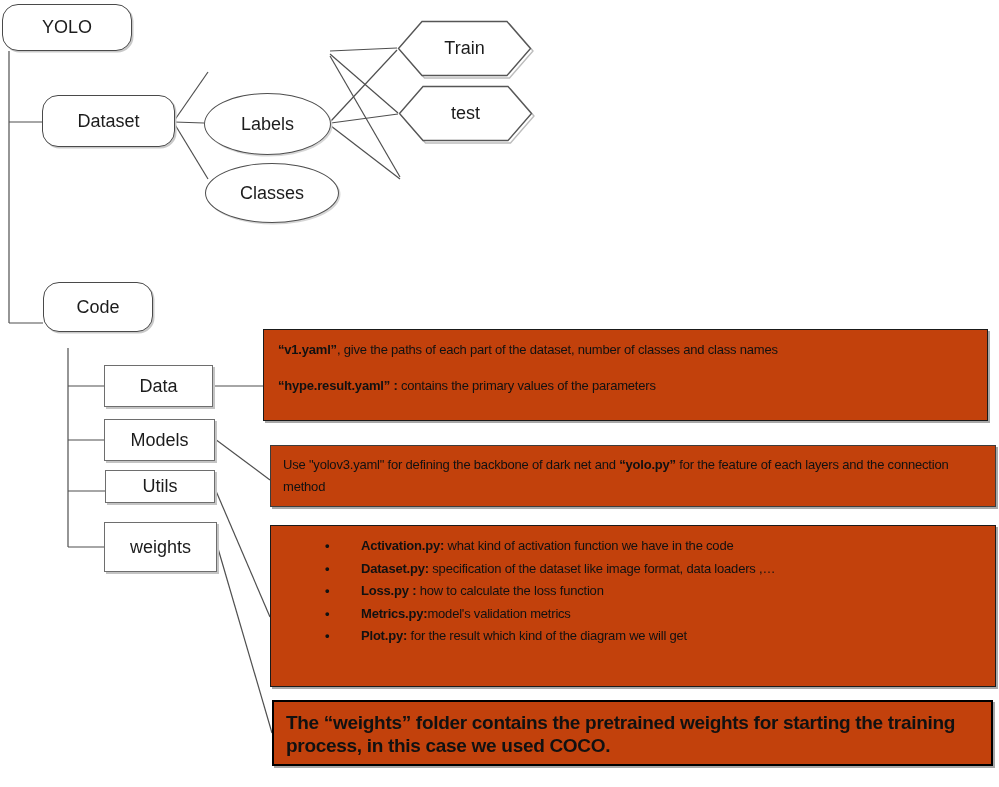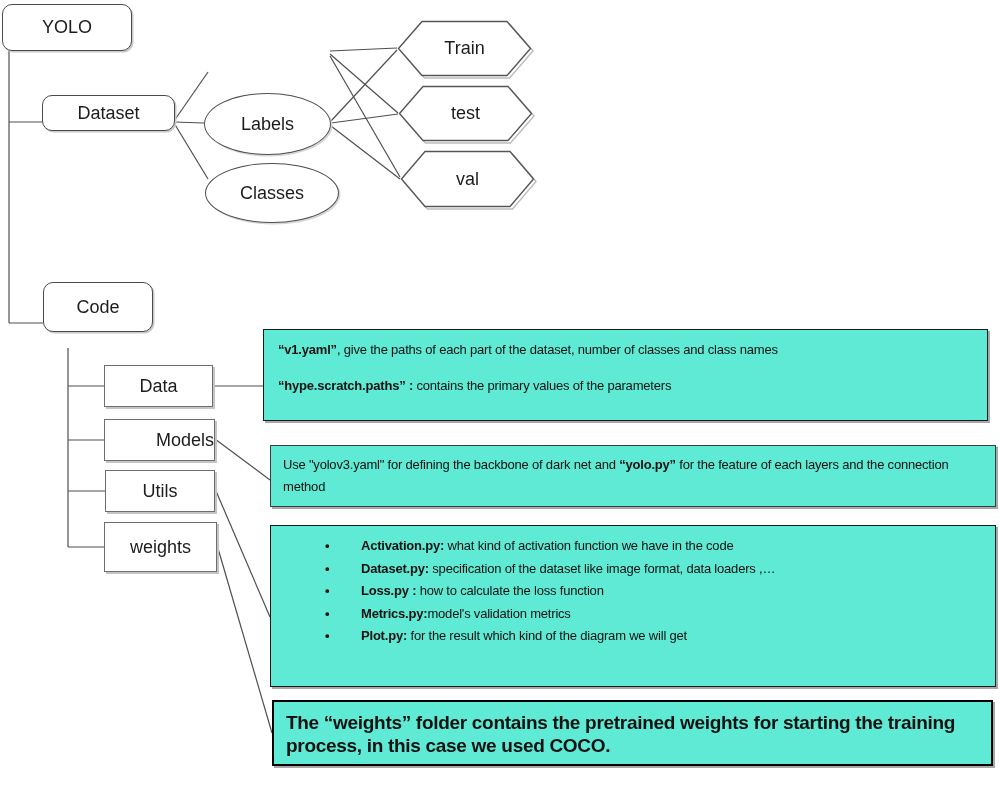--- a/index.html
+++ b/index.html
@@ -16,21 +16,21 @@
 
   .node {
     position: absolute; z-index: 1;
     background: #fff;
     display: flex; align-items: center; justify-content: center;
     font-size: 18px; color: #1c1c1c;
     box-sizing: border-box;
   }
   .rounded {
     border: 1.4px solid #4a4a4a;
-    border-radius: 10px;
+    border-radius: 16px;
     box-shadow: 1.5px 1.5px 0 #c9c9c9;
   }
   .rect {
     border: 1.3px solid #6e6e6e;
     box-shadow: 2px 2px 0 #c4c4c4;
   }
   .ellipse {
     border: 1.3px solid #4f4f4f;
     border-radius: 50%;
     box-shadow: 1.5px 1.5px 0 #d6d6d6;
@@ -40,21 +40,21 @@
   .hex .hex-shadow { fill: none; stroke: #bdbdbd; stroke-width: 1.4; }
   .hex .hex-main { fill: #ffffff; stroke: #565656; stroke-width: 1.4; }
   .hex .hex-label {
     position: absolute; left: 0; top: 0; width: 100%; height: 100%;
     display: flex; align-items: center; justify-content: center;
     font-size: 18px; color: #1c1c1c;
   }
 
   .note {
     position: absolute; z-index: 1;
-    background: #5eead4;
+    background: #c2410c;
     box-sizing: border-box;
     font-size: 13px; letter-spacing: -0.2px; color: #111;
     box-shadow: 2px 2px 0 #a8a8a8;
   }
   .note p { margin: 0; }
   .note-data   { border: 1.5px solid #1a1a1a; padding: 10px 14px; line-height: 19px; }
   .note-data p + p { margin-top: 17px; }
   .note-models { border: 1px solid #3c3c3c; padding: 8px 12px; line-height: 22px; }
   .note-utils  { border: 1.5px solid #1a1a1a; padding: 9px 4px; }
   .bullet-row  { padding-left: 50px; line-height: 22.5px; }
@@ -87,21 +87,21 @@
     <line x1="68" y1="547" x2="104" y2="547"></line>
     <line x1="213" y1="386" x2="263" y2="386"></line>
     <line x1="215" y1="439" x2="270" y2="480"></line>
     <line x1="216" y1="491" x2="270" y2="617"></line>
     <line x1="217" y1="545" x2="272" y2="733"></line>
   </svg>
 
   <div class="node rounded" style="left:2px; top:4px; width:130px; height:47px;">
     <span>YOLO</span>
   </div>
-  <div class="node rounded" style="left:42px; top:95px; width:133px; height:36px;">
+  <div class="node rounded" style="left:42px; top:95px; width:133px; height:52px;">
     <span>Dataset</span>
   </div>
   <div class="node rounded" style="left:43px; top:282px; width:110px; height:50px;">
     <span>Code</span>
   </div>
 
   <div class="node ellipse" style="left:204px; top:93px; width:127px; height:62px;">
     <span>Labels</span>
   </div>
   <div class="node ellipse" style="left:205px; top:163px; width:134px; height:60px;">
@@ -115,44 +115,37 @@
     </svg>
     <span class="hex-label">Train</span>
   </div>
   <div class="hex" style="left:398px; top:85px; width:135px; height:57px;">
     <svg viewBox="0 0 135 57" preserveAspectRatio="none">
       <polygon class="hex-shadow" points="4,31 27.5,4 112.5,4 136,31 112.5,58 27.5,58"></polygon>
       <polygon class="hex-main" points="1.5,28.5 25,1.5 110,1.5 133.5,28.5 110,55.5 25,55.5"></polygon>
     </svg>
     <span class="hex-label">test</span>
   </div>
-  <div class="hex" style="left:400px; top:150px; width:135px; height:58px;">
-    <svg viewBox="0 0 135 57" preserveAspectRatio="none">
-      <polygon class="hex-shadow" points="4,31 27.5,4 112.5,4 136,31 112.5,58 27.5,58"></polygon>
-      <polygon class="hex-main" points="1.5,28.5 25,1.5 110,1.5 133.5,28.5 110,55.5 25,55.5"></polygon>
-    </svg>
-    <span class="hex-label">val</span>
-  </div>
 
   <div class="node rect" style="left:104px; top:365px; width:109px; height:42px;">
     <span>Data</span>
   </div>
-  <div class="node rect" style="left:104px; top:419px; width:111px; height:42px;justify-content:flex-end;">
+  <div class="node rect" style="left:104px; top:419px; width:111px; height:42px;">
     <span>Models</span>
   </div>
-  <div class="node rect" style="left:105px; top:470px; width:110px; height:42px;">
+  <div class="node rect" style="left:105px; top:470px; width:110px; height:33px;">
     <span>Utils</span>
   </div>
   <div class="node rect" style="left:104px; top:522px; width:113px; height:50px;">
     <span>weights</span>
   </div>
 
   <div class="note note-data" style="left:263px; top:329px; width:725px; height:92px;">
     <p><b>“v1.yaml”</b><span>, give the paths of each part of the dataset, number of classes and class names</span></p>
-    <p><b>“hype.scratch.paths” :</b><span> contains the primary values of the parameters</span></p>
+    <p><b>“hype.result.yaml” :</b><span> contains the primary values of the parameters</span></p>
   </div>
 
   <div class="note note-models" style="left:270px; top:445px; width:726px; height:62px;">
     <p><span>Use "yolov3.yaml" for defining the backbone of dark net and </span><b>“yolo.py”</b><span> for the feature of each layers and the connection method</span></p>
   </div>
 
   <div class="note note-utils" style="left:270px; top:525px; width:726px; height:162px;">
     <div class="bullet-row"><span class="bullet-glyph">•</span><b>Activation.py:</b><span> what kind of activation function we have in the code</span></div>
     <div class="bullet-row"><span class="bullet-glyph">•</span><b>Dataset.py:</b><span> specification of the dataset like image format, data loaders ,…</span></div>
     <div class="bullet-row"><span class="bullet-glyph">•</span><b>Loss.py :</b><span> how to calculate the loss function</span></div>

